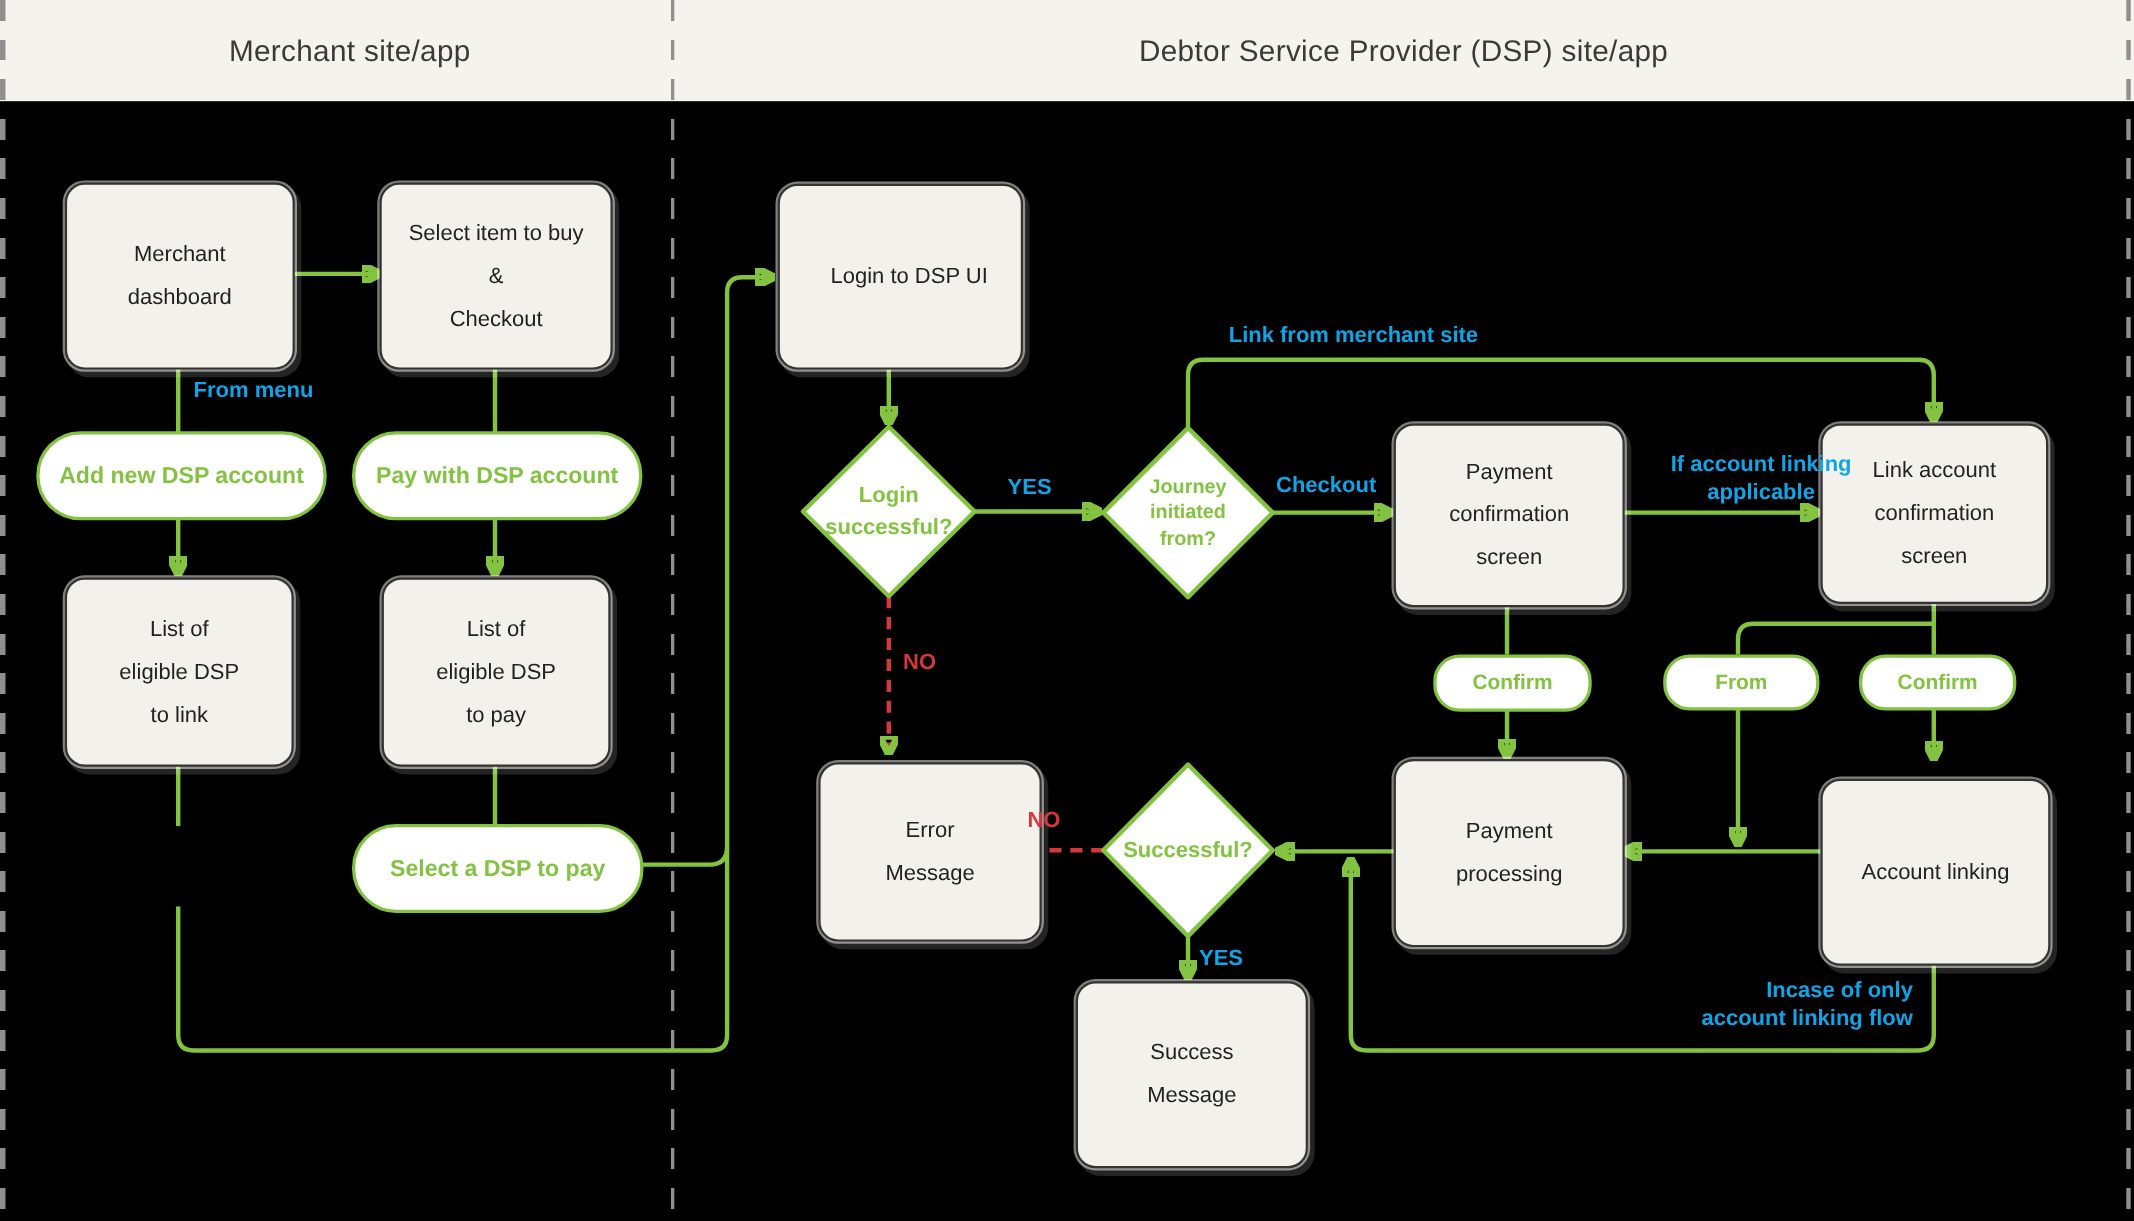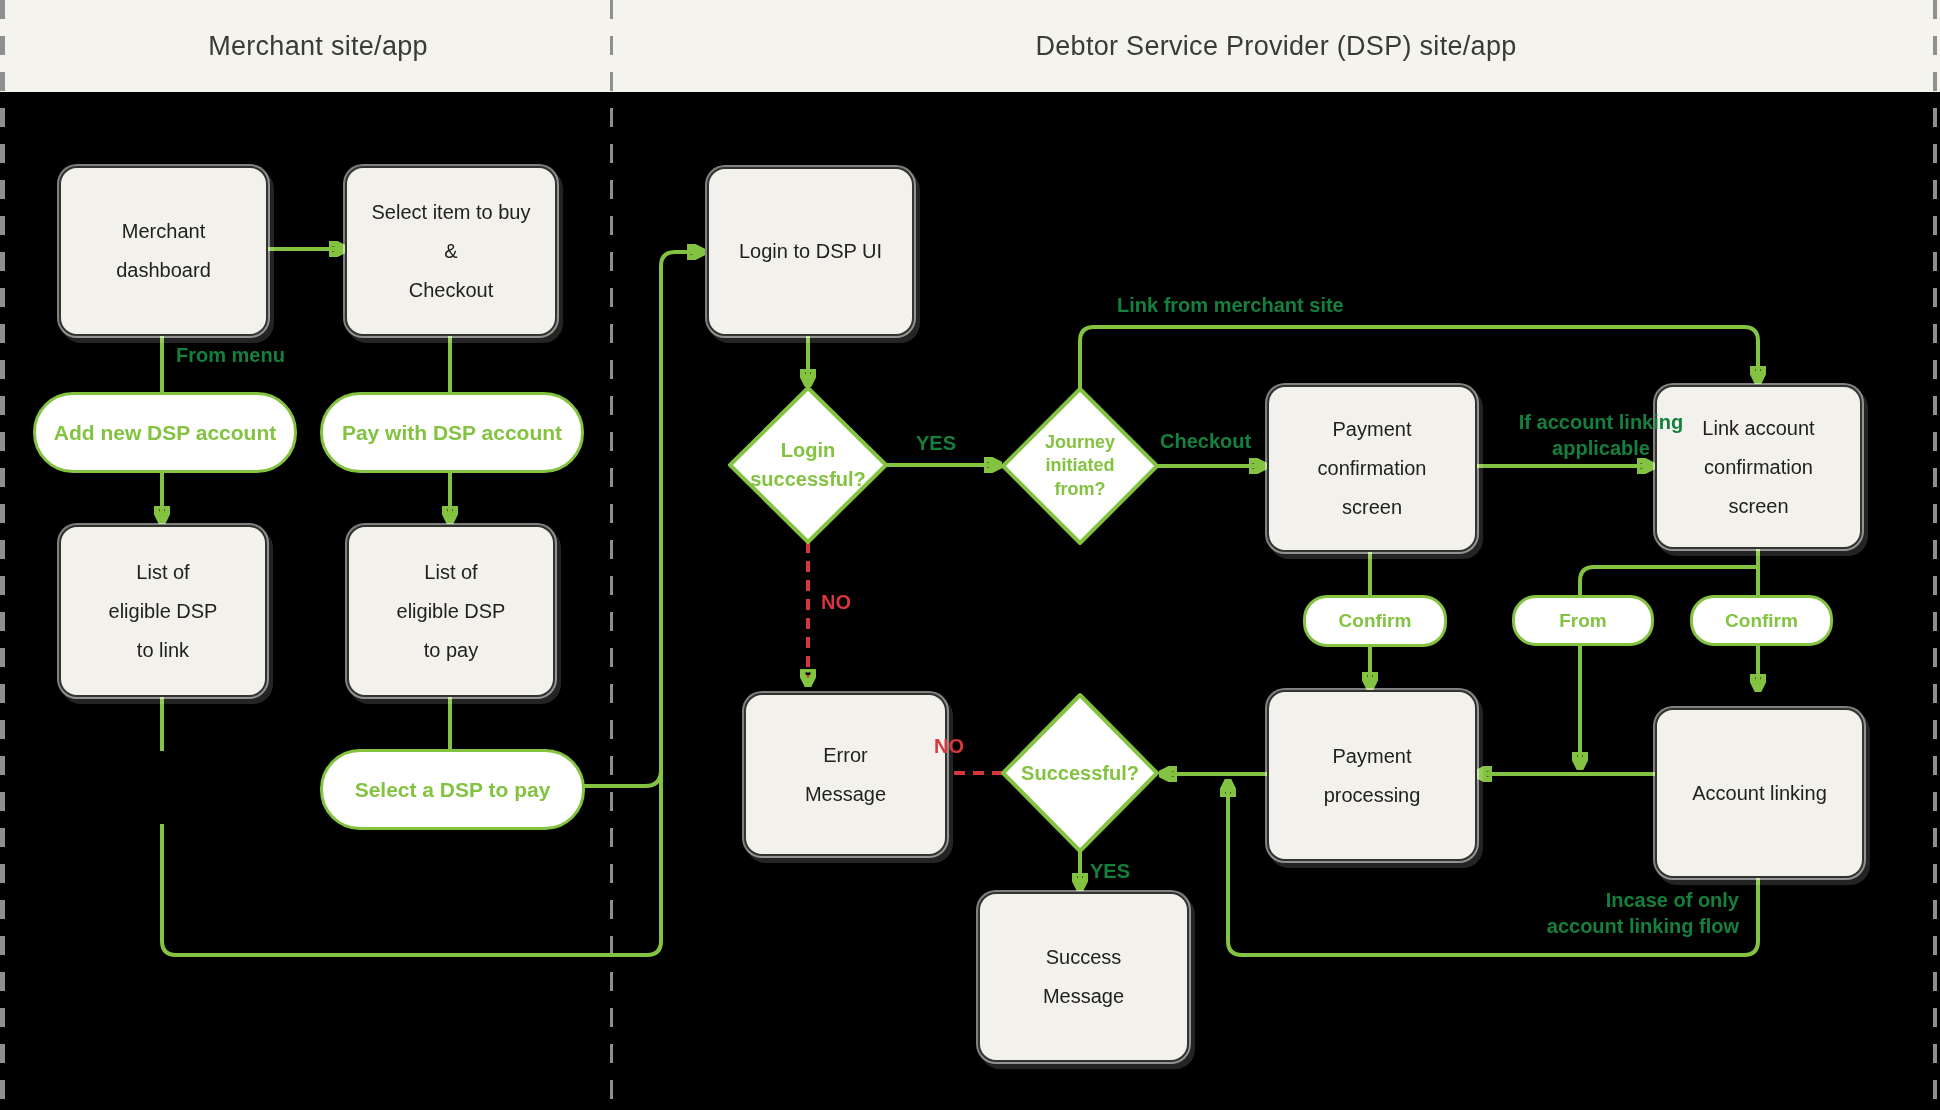--- a/index.html
+++ b/index.html
@@ -19,21 +19,21 @@
        box-shadow:0 0 0 2px rgba(255,255,255,0.5),4px 5px 0 2px rgba(255,255,255,0.14);
        display:flex;align-items:center;justify-content:center;text-align:center;
        color:#212121;font-size:20px;line-height:1.95;white-space:pre-line;}
   .pill{position:absolute;background:#fff;border:3.5px solid #84c341;border-radius:40px;
         display:flex;align-items:center;justify-content:center;text-align:center;
         color:#84c341;font-size:21px;font-weight:bold;white-space:pre-line;}
   .pill.small{border-width:3px;border-radius:24px;font-size:19px;}
   .dlabel{position:absolute;display:flex;align-items:center;justify-content:center;text-align:center;
           color:#84c341;font-size:20px;line-height:1.45;white-space:pre-line;font-weight:bold;}
   .dlabel.journey{font-size:18px;line-height:1.3;}
-  .elabel{position:absolute;color:#15803d;font-size:20px;font-weight:bold;white-space:pre-line;}
+  .elabel{position:absolute;color:#0ea5e9;font-size:20px;font-weight:bold;white-space:pre-line;}
   .elabel.red{color:#d6373c;}
   .elabel.center{text-align:center;line-height:1.3;padding-left:37px;}
   .elabel.right{text-align:right;line-height:1.3;}
   svg.wires{position:absolute;left:0;top:0;}
   svg.wires path{fill:none;stroke:#84c341;stroke-width:4;stroke-linejoin:round;}
   svg.wires path.red{stroke:#d6373c;stroke-dasharray:11 8;}
   svg.wires polygon.diamond{fill:#ffffff;stroke:#84c341;stroke-width:4;stroke-linejoin:round;}
 </style>
 </head>
 <body>
@@ -95,21 +95,21 @@
 dashboard</div>
   <div class="box" style="left:345px;top:166px;width:208px;height:166px;">Select item to buy
 &amp;
 Checkout</div>
   <div class="box" style="left:59px;top:525px;width:204px;height:168px;">List of
 eligible DSP
 to link</div>
   <div class="box" style="left:347px;top:525px;width:204px;height:168px;">List of
 eligible DSP
 to pay</div>
-  <div class="box" style="left:707px;top:167px;width:203px;height:165px;">Login to DSP UI</div>
+  <div class="box" style="left:707px;top:167px;width:203px;height:165px;padding-left:16px;">Login to DSP UI</div>
   <div class="box" style="left:1267px;top:385px;width:206px;height:163px;">Payment
 confirmation
 screen</div>
   <div class="box" style="left:1655px;top:385px;width:203px;height:160px;">Link account
 confirmation
 screen</div>
   <div class="box" style="left:1267px;top:690px;width:206px;height:167px;">Payment
 processing</div>
   <div class="box" style="left:1655px;top:692px;width:205px;height:166px;margin-top:16px;">Account linking</div>
   <div class="box" style="left:708px;top:693px;width:199px;height:159px;margin-left:36px;">Error

